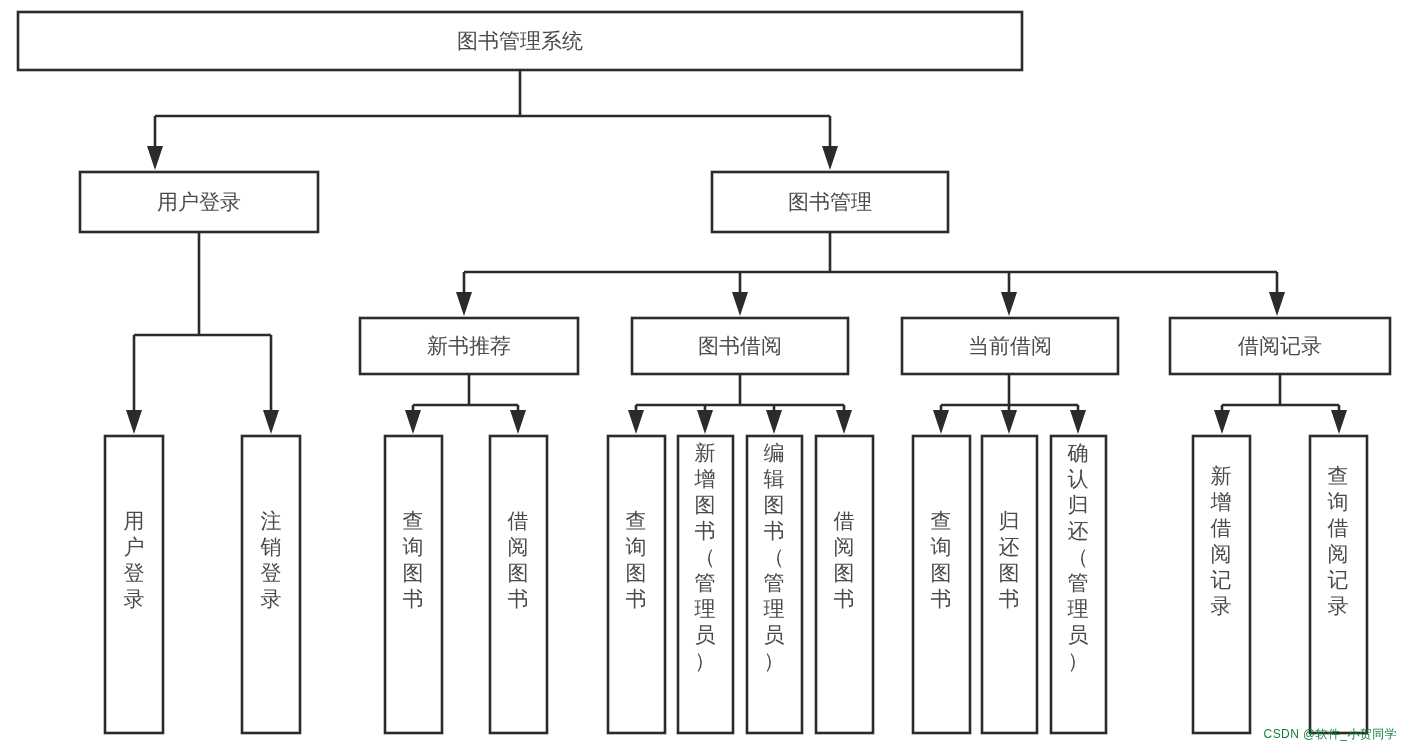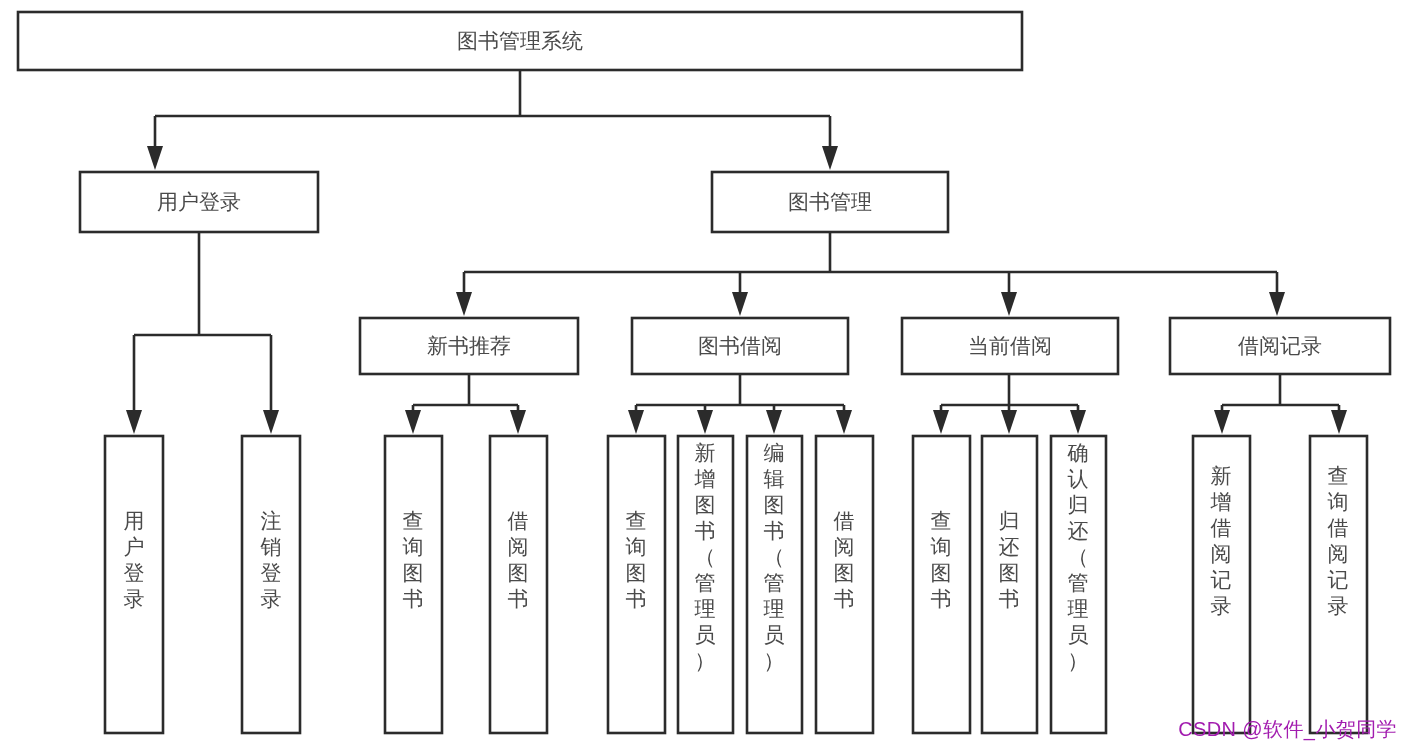--- a/index.html
+++ b/index.html
@@ -52,22 +52,22 @@
     fill: #4a4a4a;
     font-family: "Liberation Sans", "DejaVu Sans", sans-serif;
     font-size: 21px;
     text-anchor: middle;
   }
   .watermark {
     position: absolute;
     right: 8px;
     bottom: 4px;
     font-family: "Liberation Sans", "DejaVu Sans", sans-serif;
-    font-size: 20px;
-    color: #a21caf;
+    font-size: 12px;
+    color: #15803d;
     white-space: nowrap;
     letter-spacing: 0.4px;
     pointer-events: none;
   }
 </style>
 </head>
 <body>
 
 <div id="diagram-root">
   <svg class="flow" viewBox="0 0 1405 747" xmlns="http://www.w3.org/2000/svg">

